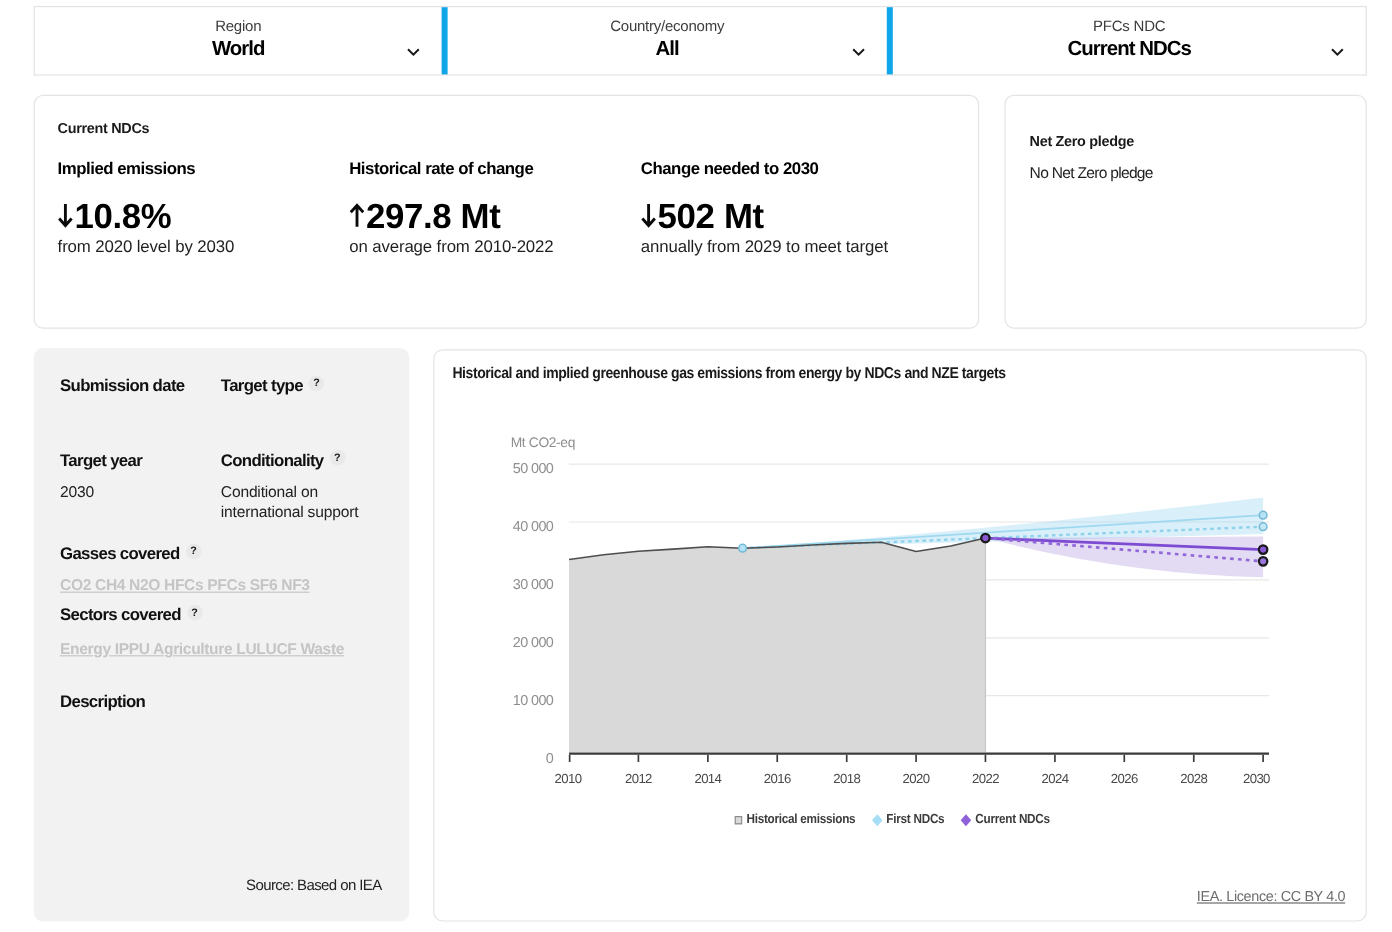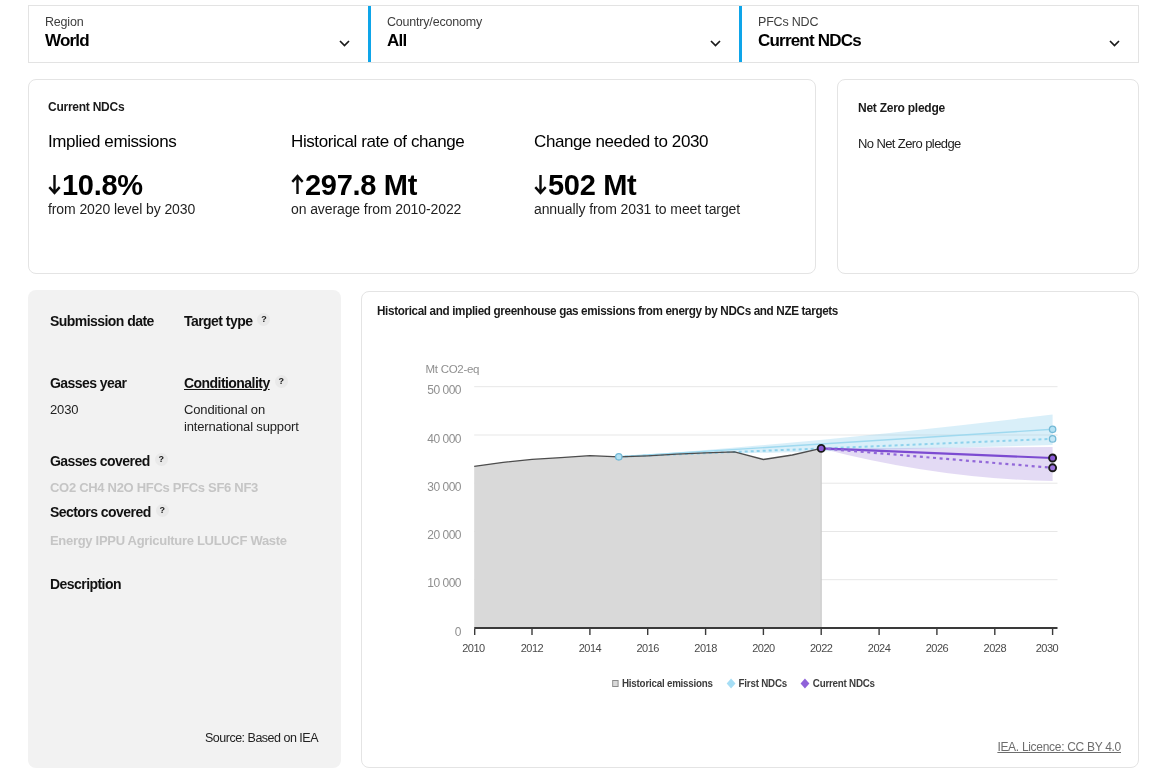--- a/index.html
+++ b/index.html
@@ -1,42 +1,42 @@
 <!DOCTYPE html>
 <html><head>
 <meta charset="utf-8">
 <style>
 * { margin:0; padding:0; box-sizing:border-box; }
 html,body { width:1160px; height:777px; background:#fff; font-family:"Liberation Sans", sans-serif; overflow:hidden; }
 .abs { position:absolute; }
 
 
 #topbar { left:28px; top:5px; width:1111px; height:58px; border:1px solid #e3e3e3; background:#fff; display:flex; }
-.dd { position:relative; height:100%; padding:9px 16px 0 16px; }
-.dd + .dd { border-left:3px solid #0ea5e9; }
+.dd { position:relative; height:100%; padding:9px 16px 0 16px;text-align:center; }
+.dd + .dd { border-left:5px solid #0ea5e9; }
 .dd .lab { font-size:12.5px; color:#3d3d3d; letter-spacing:-0.2px; }
 .dd .val { font-size:17px; font-weight:bold; color:#000; margin-top:2px; letter-spacing:-0.8px; }
 .dd svg.chev { position:absolute; right:18px; top:34px; }
 
 
 .panel { background:#fff; border:1px solid #e4e4e4; border-radius:8px; }
 #stats { left:28px; top:79px; width:788px; height:195px; }
 #netzero { left:837px; top:79px; width:302px; height:195px; }
 .ptitle { position:absolute; font-size:12px; font-weight:bold; color:#1a1a1a; letter-spacing:-0.25px; }
 .stat { position:absolute; top:52px; width:245px; }
-.stat .t { font-size:17px; font-weight:normal; color:#000; letter-spacing:-0.4px; }
+.stat .t { font-size:14px; font-weight:bold; color:#000; letter-spacing:-0.4px; }
 .stat .big { font-size:29px; font-weight:bold; color:#000; margin-top:17px; letter-spacing:-0.3px; }
 .stat .cap { font-size:14px; color:#1f1f1f; margin-top:-1px; letter-spacing:-0.1px; }
 
 
 #info { left:28px; top:290px; width:313px; height:478px; background:#f2f2f2; border-radius:8px; }
 .h14 { font-size:14px; font-weight:bold; color:#111; letter-spacing:-0.55px; }
 .qm { display:inline-block; width:13px; height:13px; border-radius:50%; background:#e9e9e9; color:#1a1a1a; font-size:9px; font-weight:bold; text-align:center; line-height:13px; vertical-align:4px; margin-left:5px; letter-spacing:0; }
 .body13 { font-size:13px; color:#222; line-height:16.5px; letter-spacing:-0.15px; }
-.gases { font-size:13px; font-weight:bold; color:#c5c5c5; letter-spacing:-0.3px; word-spacing:0; }
+.gases { font-size:13px; font-weight:bold; color:#c5c5c5; letter-spacing:-0.3px; word-spacing:0;text-decoration:underline; }
 
 
 #chartp { left:361px; top:291px; width:778px; height:477px;text-decoration:underline; }
 #ctitle { left:15px; top:11px; font-size:13px; font-weight:bold; color:#1a1a1a; letter-spacing:-0.4px; transform:scaleX(0.90); transform-origin:left center; white-space:nowrap; }
 #legend { left:0; top:385px; width:778px; padding-right:17px; transform:scaleX(0.89); transform-origin:390px center; display:flex; justify-content:center; gap:16px; font-size:11px; font-weight:bold; color:#3c3c3c; align-items:center; letter-spacing:-0.25px; }
 .litem { display:flex; align-items:center; gap:4px; }
 .lsq { width:7px; height:7px; background:#d9d9d9; border:1px solid #8a8a8a; }
 .ldi { width:7px; height:7px; transform:rotate(45deg); margin:0 1px; }
 #lic { right:17px; top:448px; font-size:12px; color:#6d6d6d; text-decoration:underline; letter-spacing:-0.3px; }
 </style>
@@ -80,34 +80,34 @@
     <div class="big"><svg width="13" height="21" viewBox="0 0 13 21" style="margin-right:1px;">
           <path d="M6.5 20 V2.2 M1.3 7.9 L6.5 2.1 L11.7 7.9" stroke="#0a0a0a" stroke-width="2.4" fill="none"></path>
         </svg>297.8 Mt</div>
     <div class="cap">on average from 2010-2022</div>
   </div>
   <div class="stat" style="left:505px;">
     <div class="t">Change needed to 2030</div>
     <div class="big"><svg width="13" height="21" viewBox="0 0 13 21" style="margin-right:1px;">
           <path d="M6.5 1 V18.8 M1.3 13.1 L6.5 18.9 L11.7 13.1" stroke="#0a0a0a" stroke-width="2.4" fill="none"></path>
         </svg>502 Mt</div>
-    <div class="cap">annually from 2031 to meet target</div>
+    <div class="cap">annually from 2029 to meet target</div>
   </div>
 </div>
 
 <div class="abs panel" id="netzero">
-  <div class="ptitle" style="left:20px; top:21px;">Net Zero pledge</div>
+  <div class="ptitle" style="left:20px; top:31px;">Net Zero pledge</div>
   <div class="abs" style="left:20px; top:56px; font-size:13px; color:#1f1f1f; letter-spacing:-0.6px;">No Net Zero pledge</div>
 </div>
 
 <div class="abs" id="info">
   <div class="abs h14" style="left:22px; top:23px;">Submission date</div>
   <div class="abs h14" style="left:156px; top:23px;">Target type<span class="qm">?</span></div>
-  <div class="abs h14" style="left:22px; top:85px;">Gasses year</div>
-  <div class="abs h14" style="left:156px; top:85px;text-decoration:underline;">Conditionality<span class="qm">?</span></div>
+  <div class="abs h14" style="left:22px; top:85px;">Target year</div>
+  <div class="abs h14" style="left:156px; top:85px;">Conditionality<span class="qm">?</span></div>
   <div class="abs body13" style="left:22px; top:112px;">2030</div>
   <div class="abs body13" style="left:156px; top:112px;">Conditional on<br>international support</div>
   <div class="abs h14" style="left:22px; top:163px;">Gasses covered<span class="qm">?</span></div>
   <div class="abs gases" style="left:22px; top:190px;">CO2 CH4 N2O HFCs PFCs SF6 NF3</div>
   <div class="abs h14" style="left:22px; top:214px;">Sectors covered<span class="qm">?</span></div>
   <div class="abs gases" style="left:22px; top:243px;">Energy IPPU Agriculture LULUCF Waste</div>
   <div class="abs h14" style="left:22px; top:286px;">Description</div>
   <div class="abs" style="right:23px; top:441px; font-size:12.5px; color:#222; letter-spacing:-0.5px;">Source: Based on IEA</div>
 </div>
 

